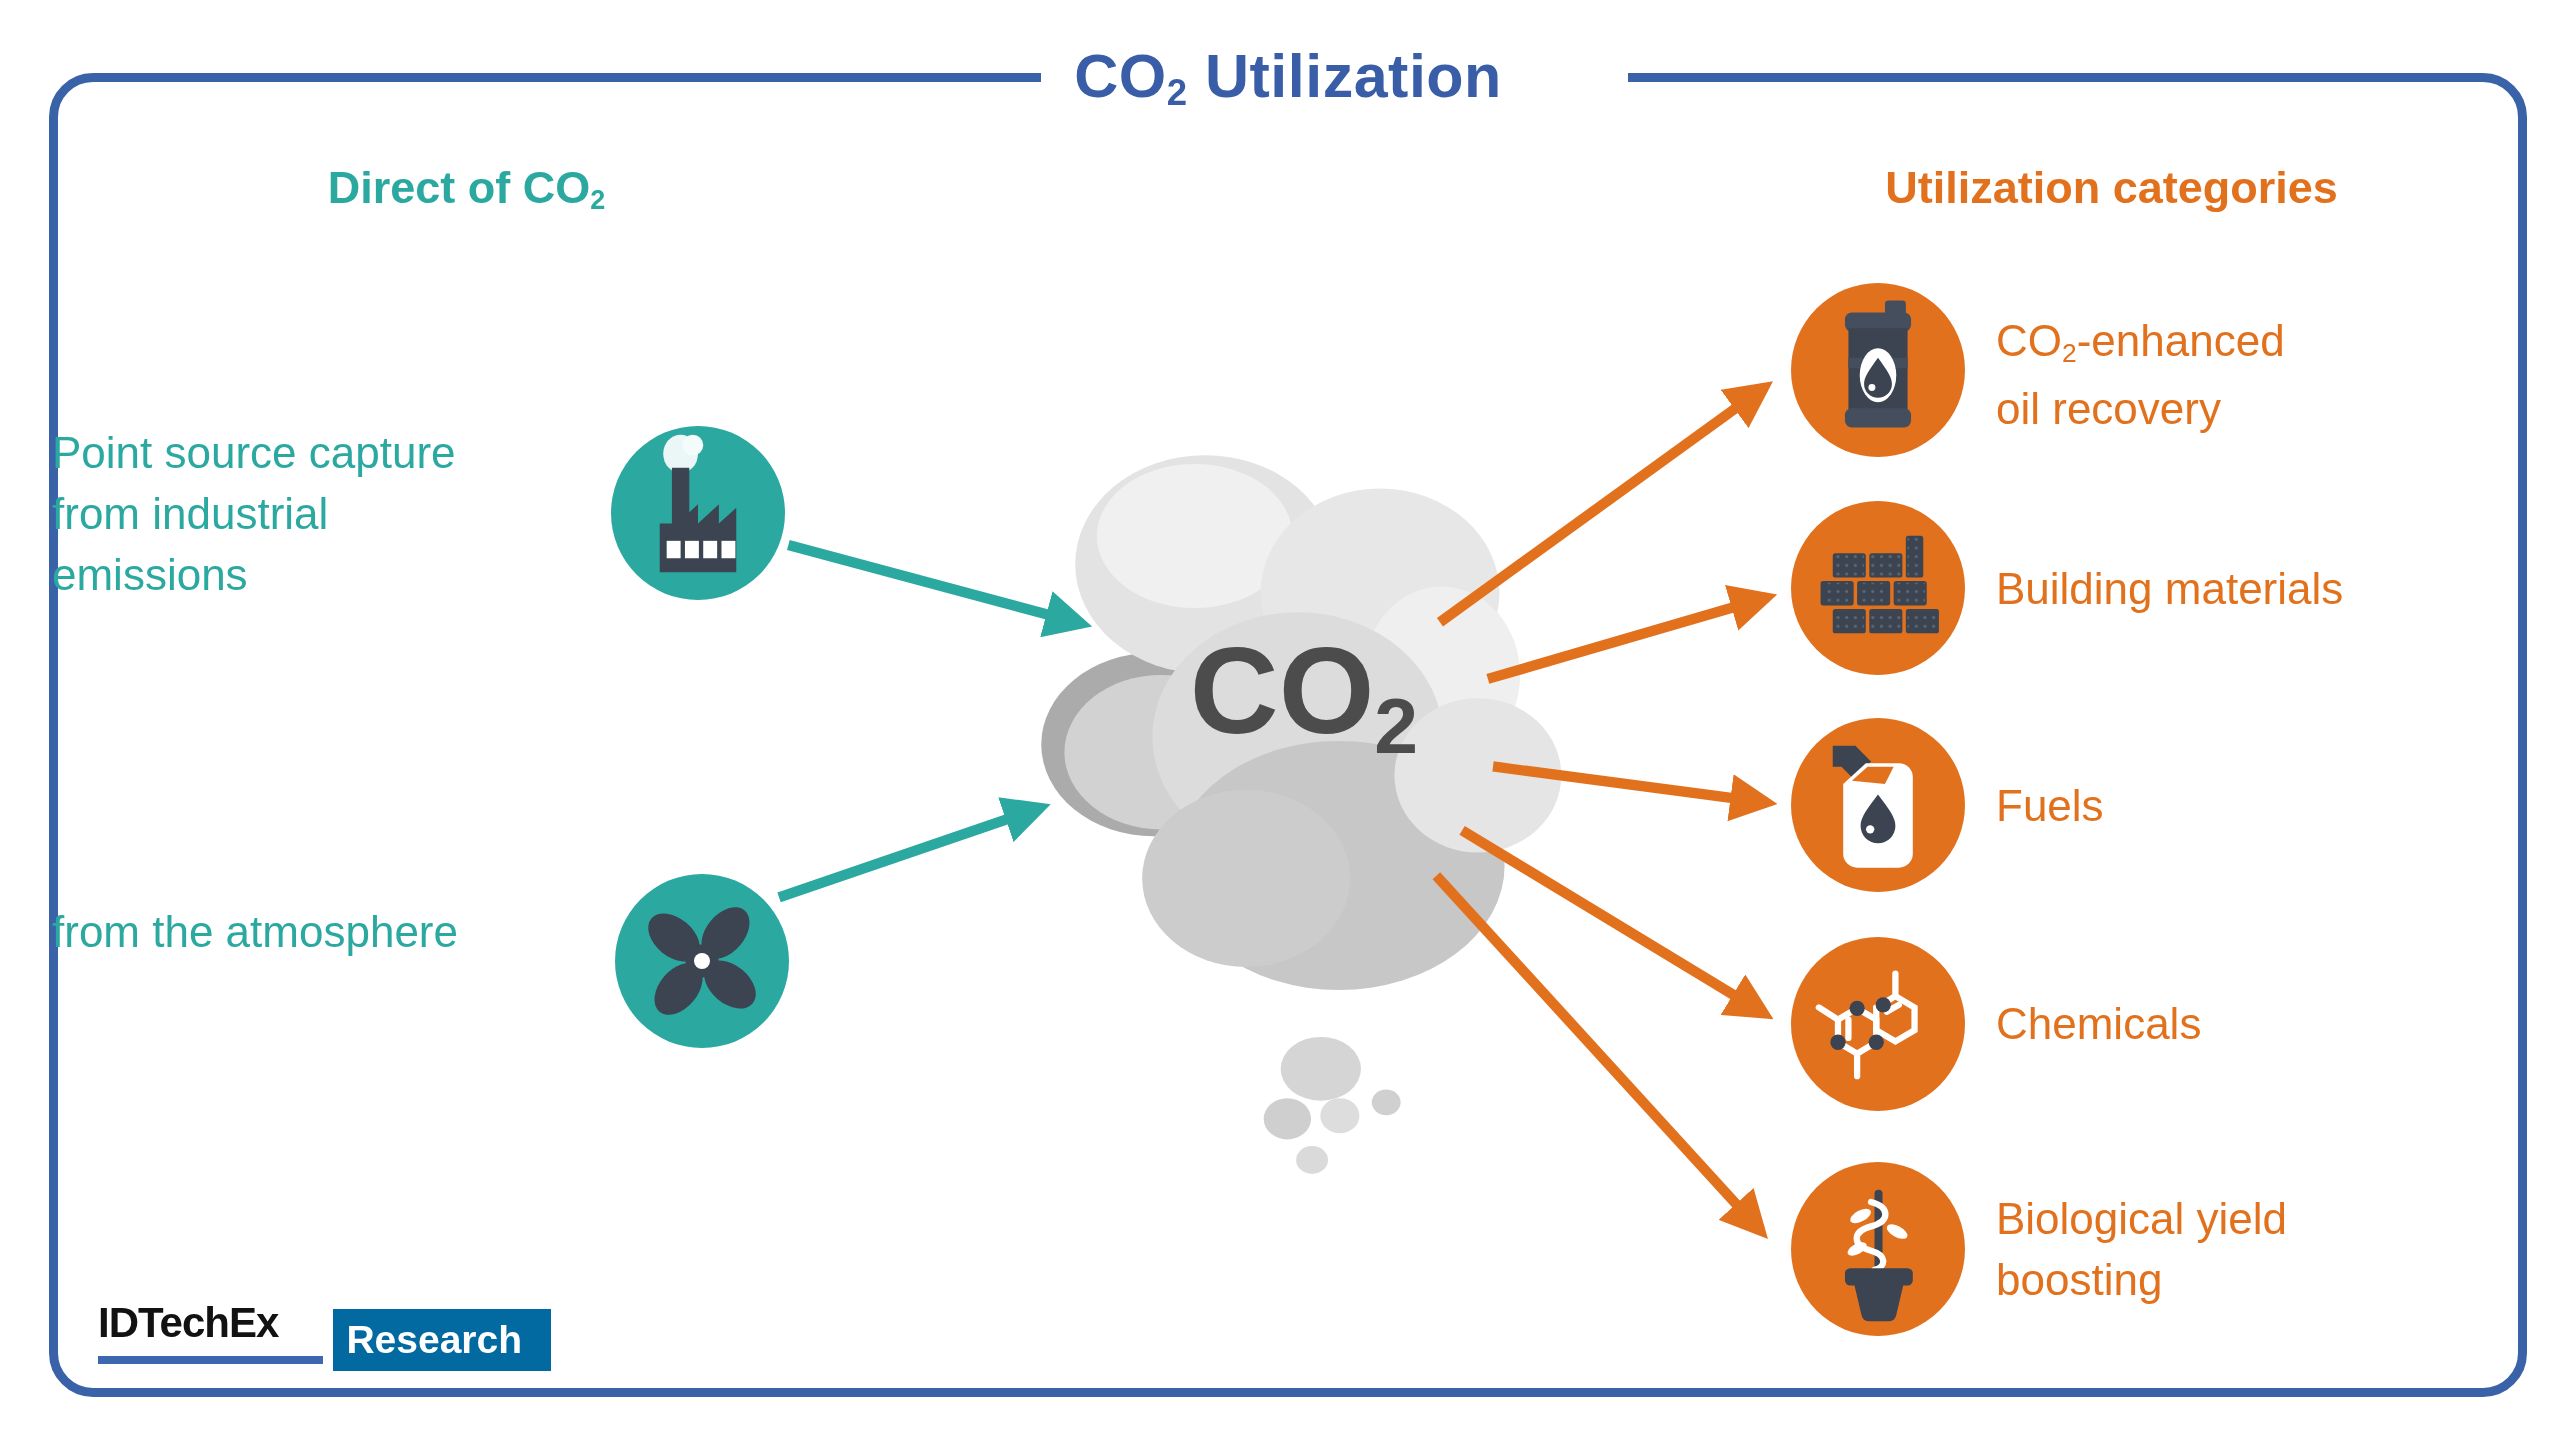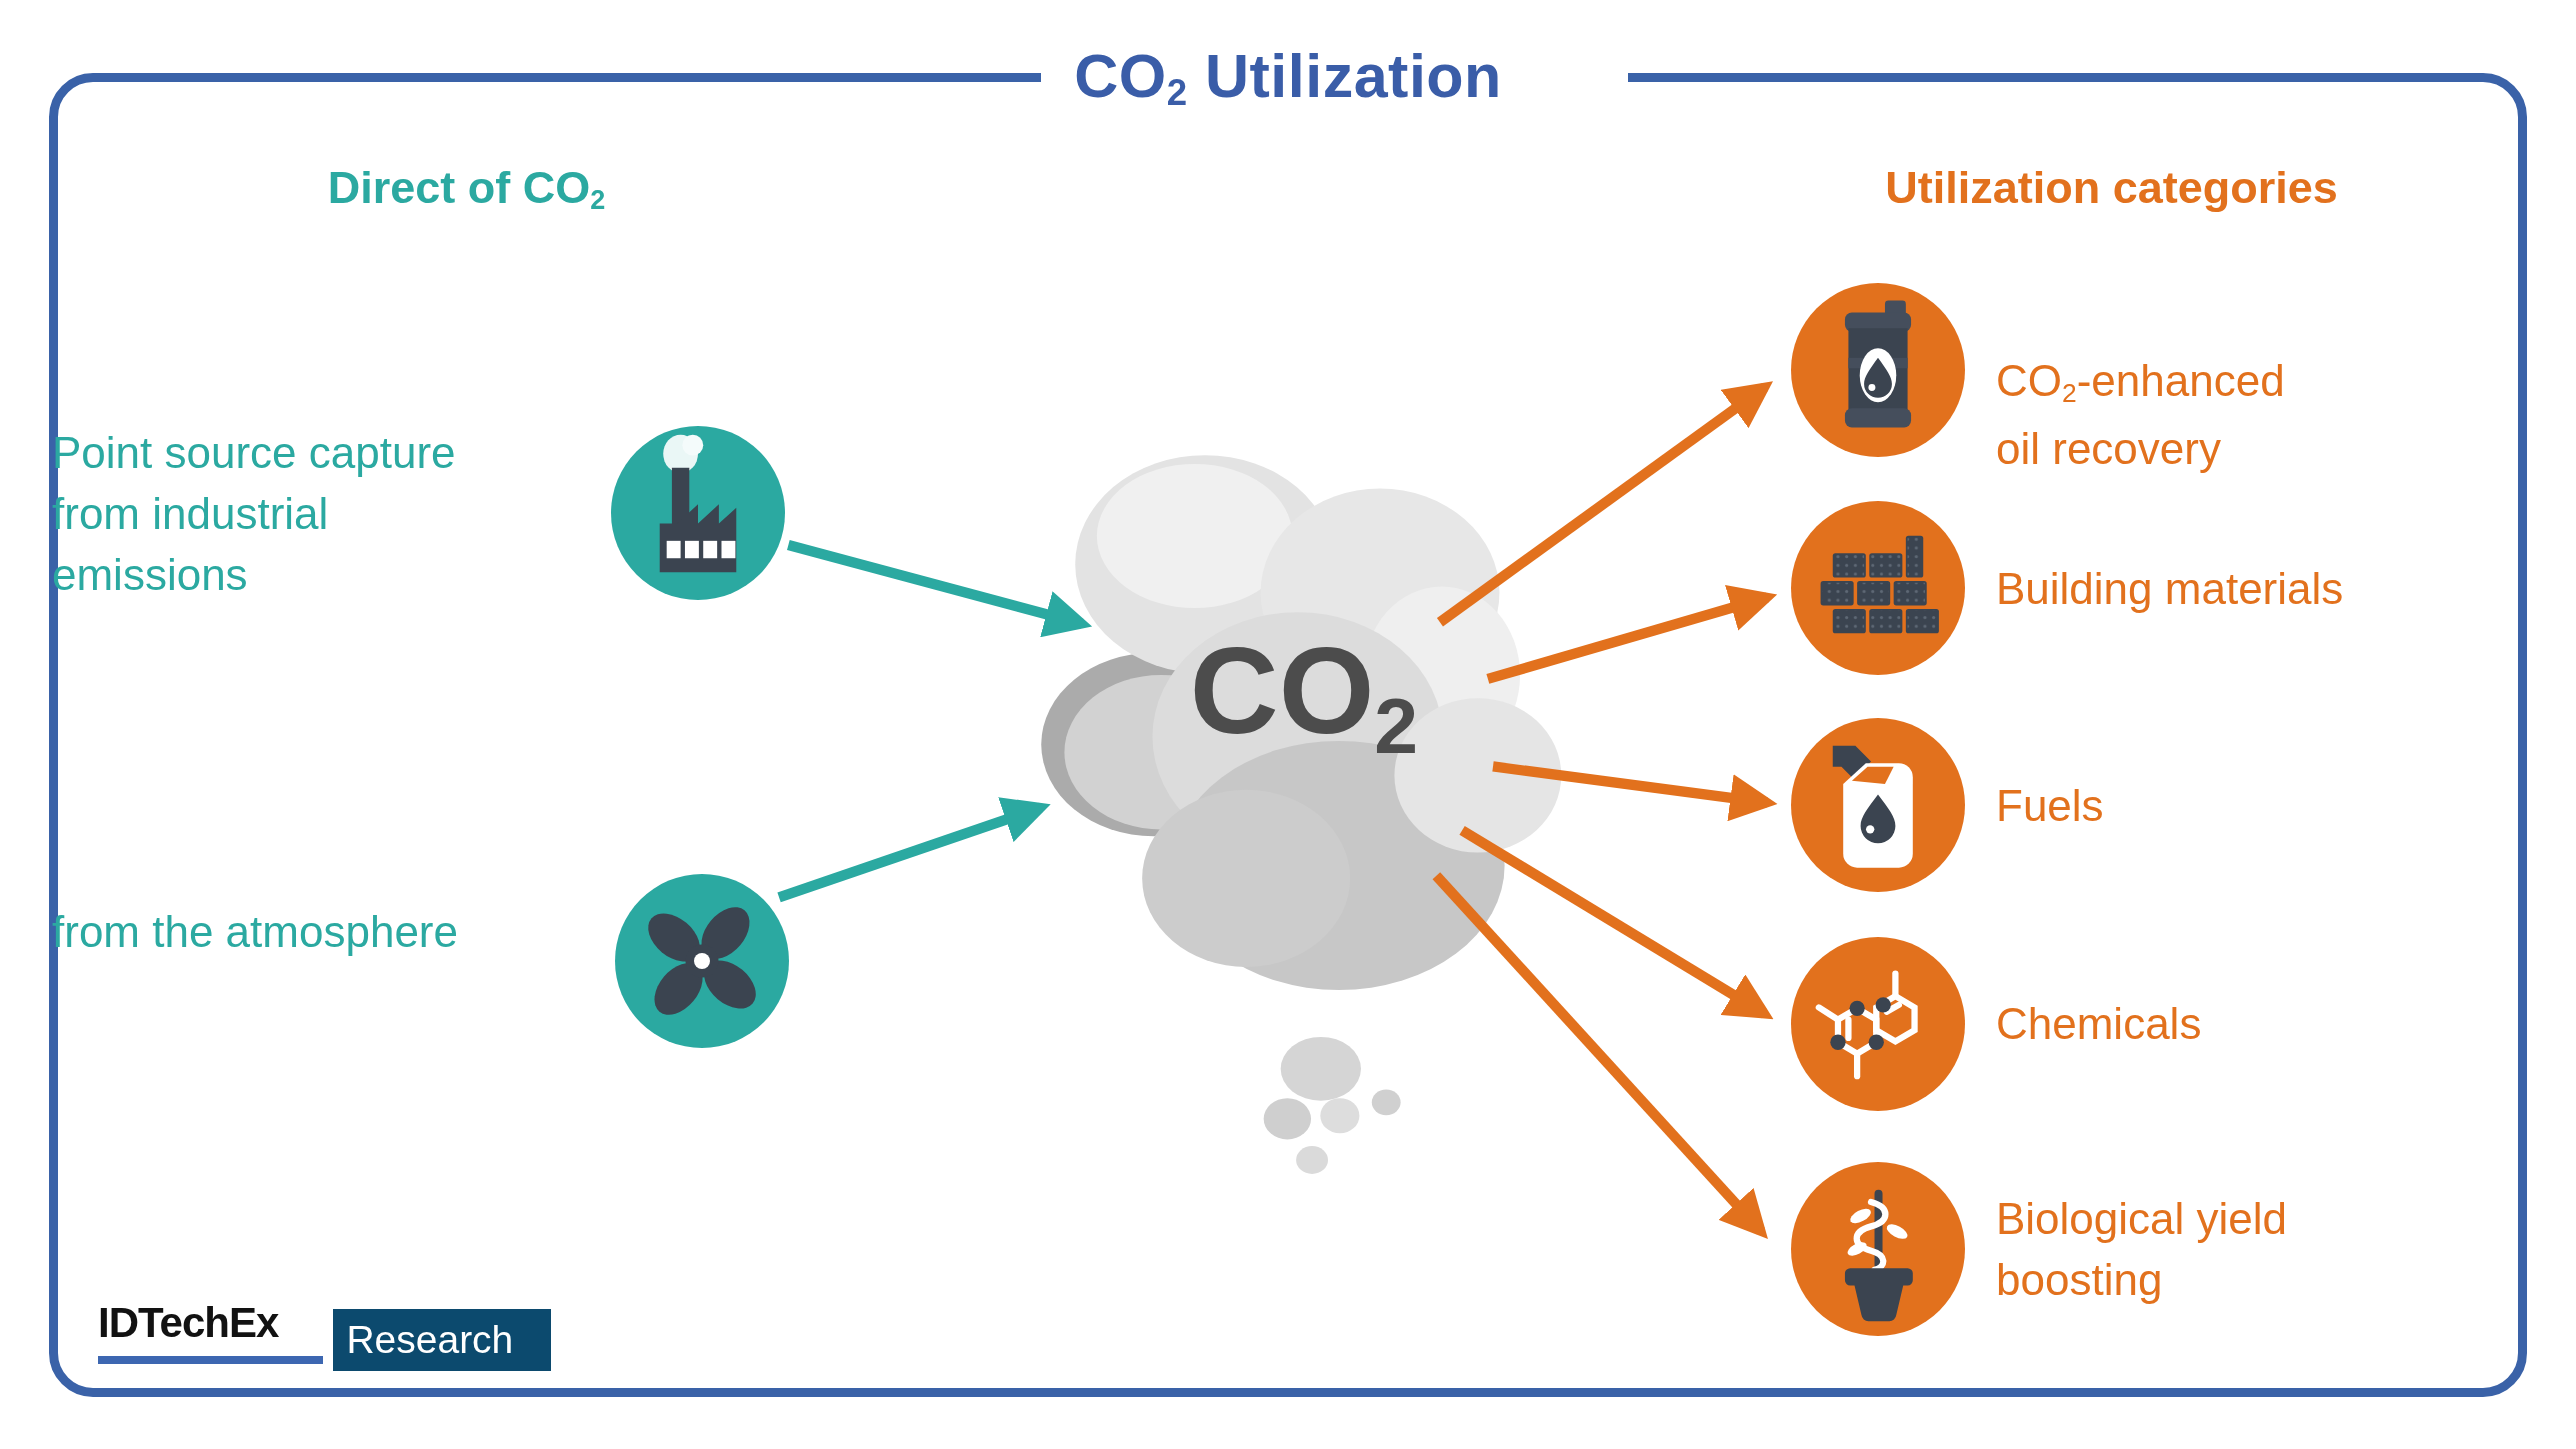--- a/index.html
+++ b/index.html
@@ -40,23 +40,23 @@
     font-size:123px;font-weight:700;color:#4C4C4C;line-height:155px;
   }
   .cloud-text .sub{font-size:0.64em;top:0.25em;}
   #arrows-svg{position:absolute;left:0;top:0;width:2576px;height:1449px;z-index:5;pointer-events:none;}
   .logo-name{
     position:absolute;left:98px;top:1294px;z-index:3;
     font-size:42px;font-weight:700;color:#121212;letter-spacing:-1px;line-height:57px;
   }
   .logo-underline{position:absolute;left:98px;top:1356px;width:225px;height:8.2px;background:#3D67B1;z-index:3;}
   .logo-box{
-    position:absolute;left:333px;top:1309px;width:218px;height:62px;background:#0c4a6e;z-index:3;
+    position:absolute;left:333px;top:1309px;width:218px;height:62px;background:#0369a1;z-index:3;
     display:flex;align-items:center;padding-left:13.4px;box-sizing:border-box;
-    color:#ffffff;font-size:39px;font-weight:400;
+    color:#ffffff;font-size:39px;font-weight:700;
   }
 </style>
 </head>
 <body>
 
 <div id="canvas">
 
   <div class="frame"></div>
   <div class="title-gap"></div>
 
@@ -142,21 +142,21 @@
       <rect x="54" y="10" width="12" height="9" rx="2" fill="#454E5C"></rect>
       <rect x="31" y="17" width="38" height="11" rx="4" fill="#454E5C"></rect>
       <rect x="33" y="26" width="34" height="50" fill="#3B4450"></rect>
       <rect x="33" y="43" width="34" height="6" fill="#454E5C"></rect>
       <rect x="31" y="72" width="38" height="11" rx="4" fill="#454E5C"></rect>
       <ellipse cx="50" cy="53" rx="10.5" ry="15.5" fill="#ffffff"></ellipse>
       <path d="M50,43 c5,7 8,11 8,15 a8,8 0 1 1 -16,0 c0,-4 3,-8 8,-15 z" fill="#3B4450"></path>
       <circle cx="46.5" cy="60" r="2" fill="#ffffff"></circle>
     </svg>
   </div>
-  <div class="util-label" style="top:310px;margin-top:40px;">
+  <div class="util-label" style="top:310px;">
     <div><span>CO</span><span class="sub">2</span><span>-enhanced</span></div>
     <div>oil recovery</div>
   </div>
 
   <div class="circle orange" style="left:1791px;top:501px;">
     <svg viewBox="0 0 100 100">
       <defs>
         <pattern id="brickdots" width="5" height="5" patternUnits="userSpaceOnUse">
           <circle cx="2" cy="2" r="0.9" fill="#5E6875"></circle>
         </pattern>

